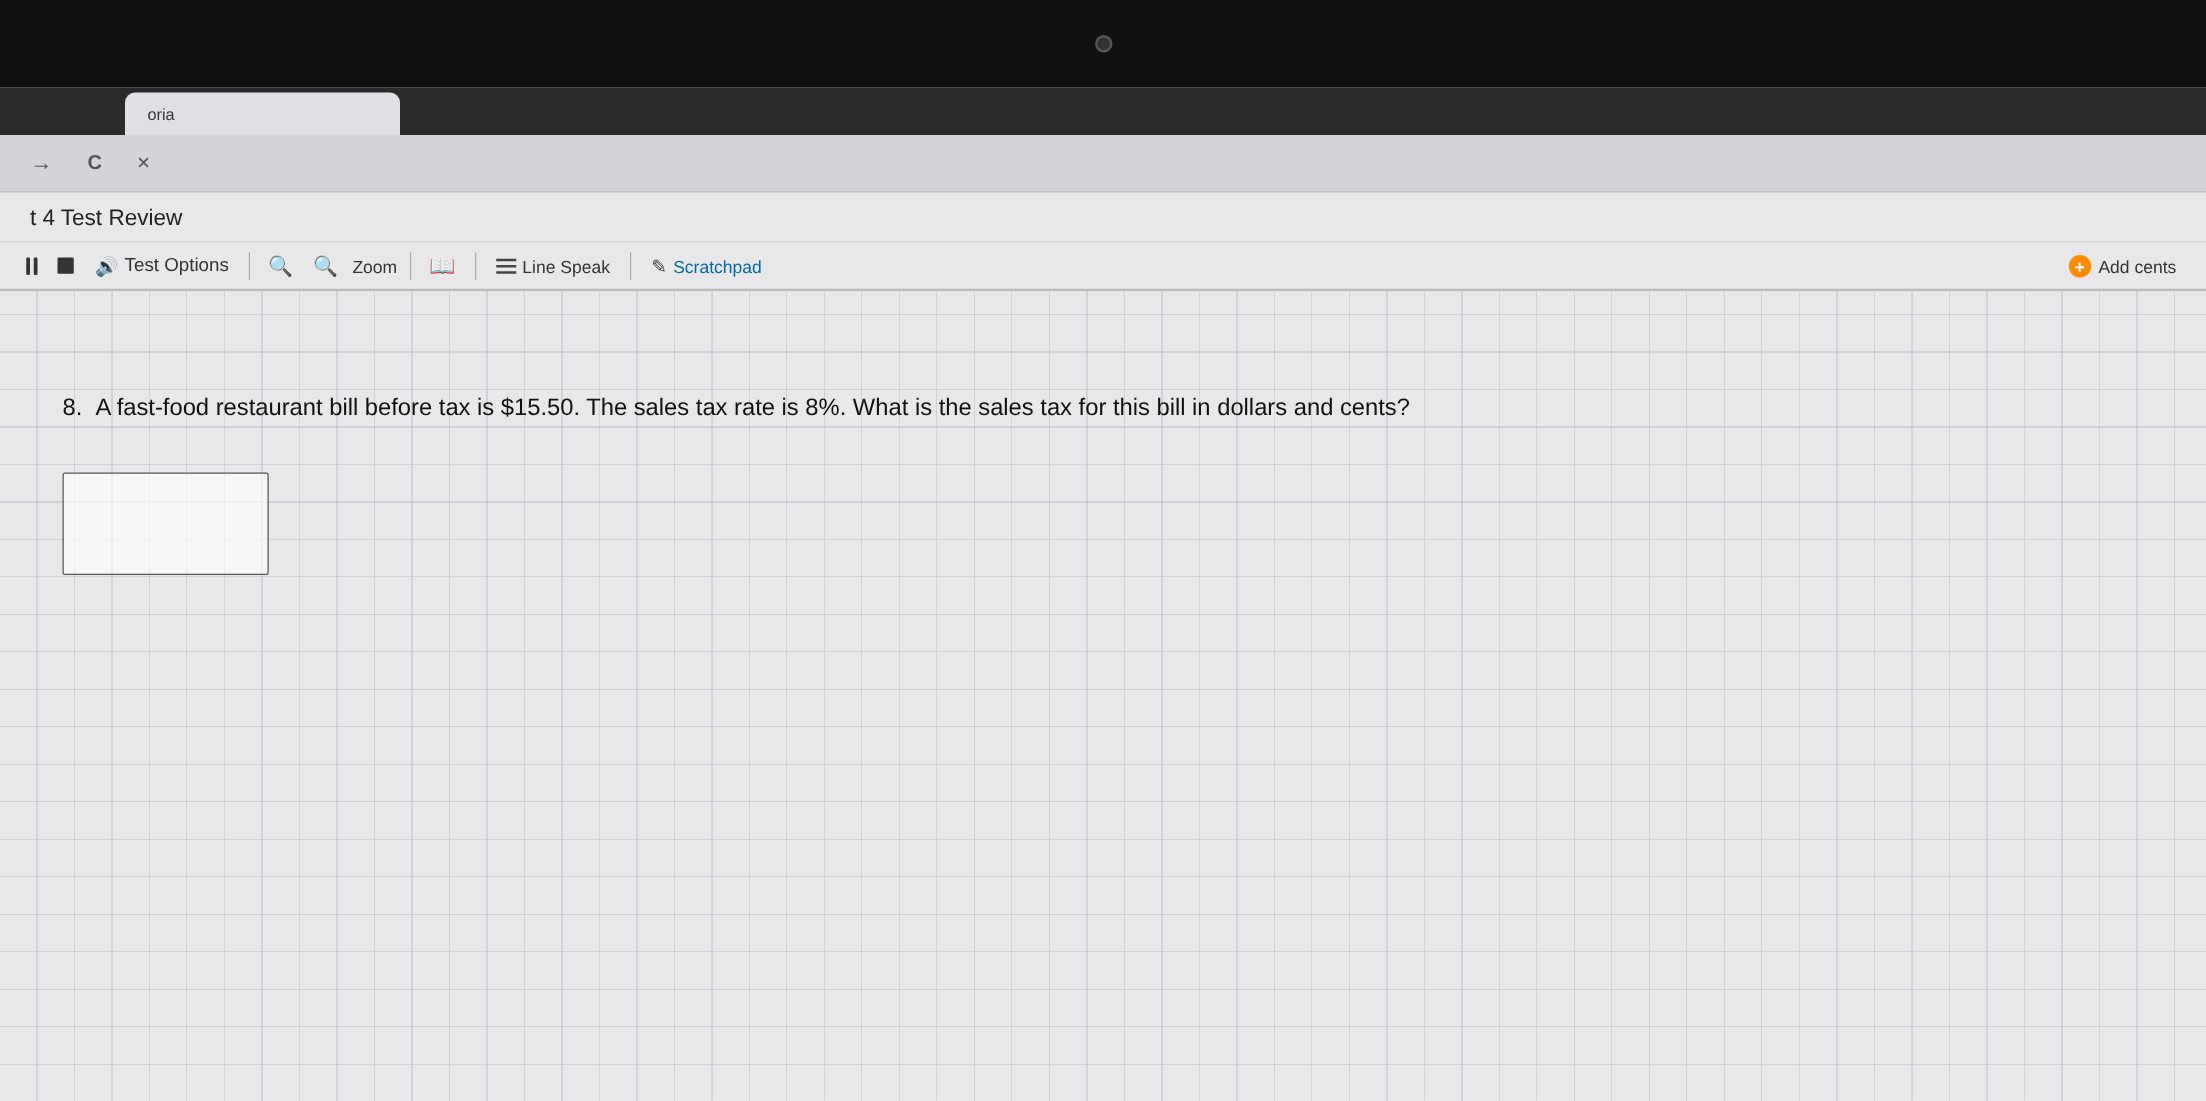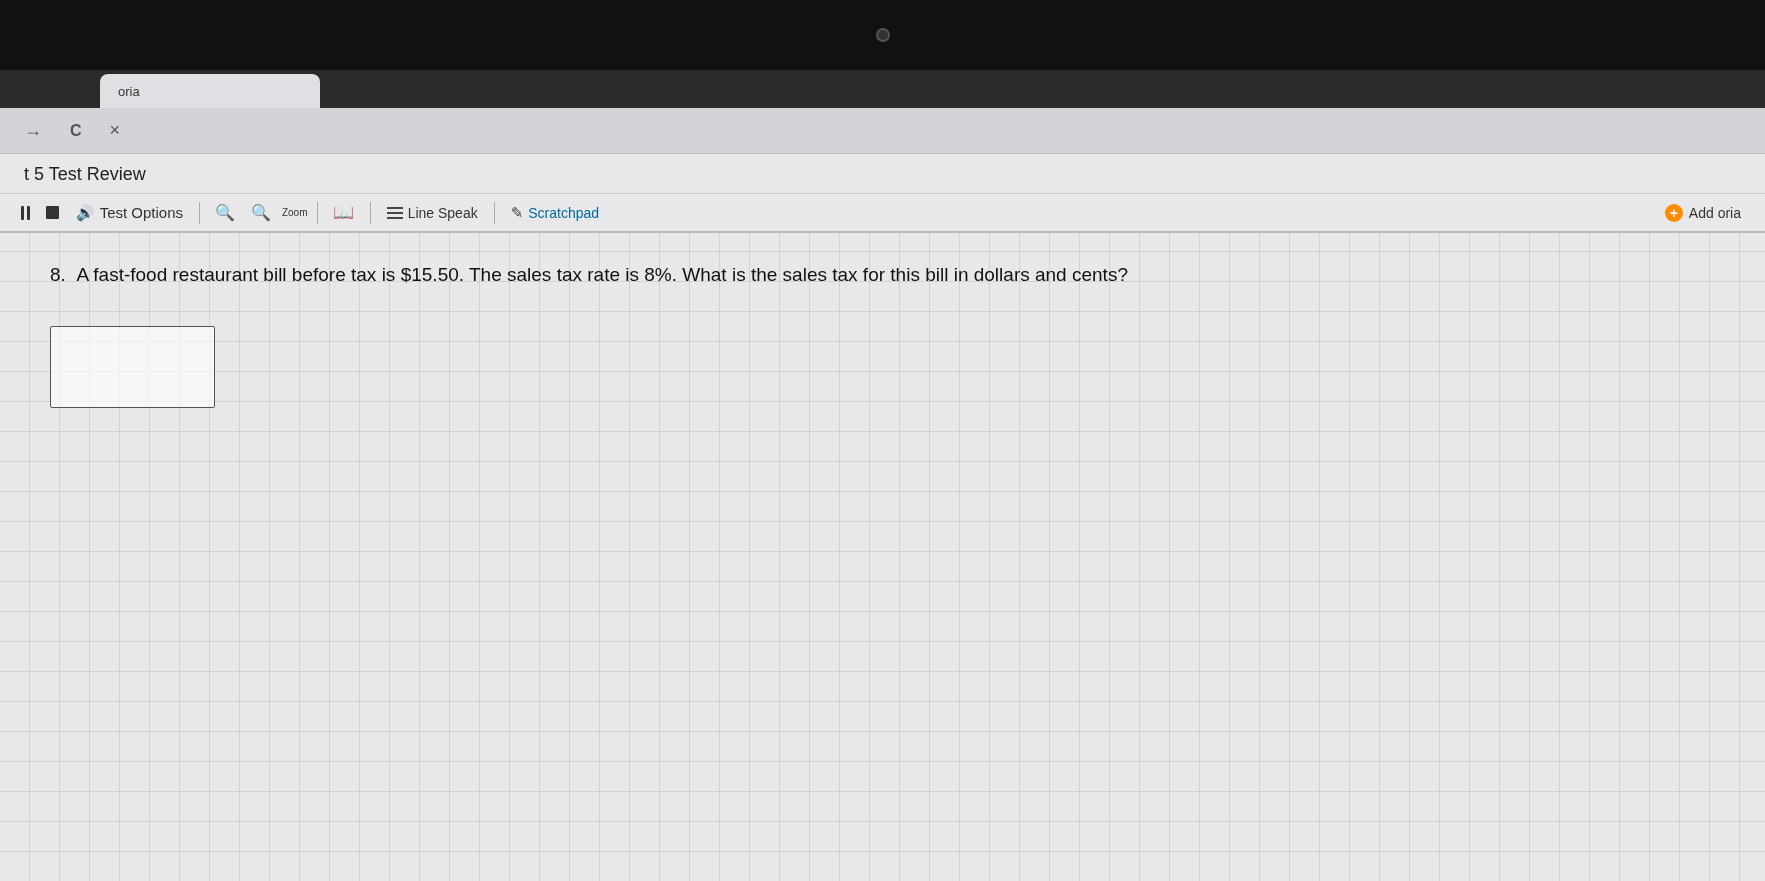--- a/index.html
+++ b/index.html
@@ -33,21 +33,21 @@
   <div style="background:#d4d4d8; height:46px; display:flex; align-items:center; padding:0 18px; gap:16px; border-bottom:1px solid #bbb;">
     <button style="font-size:18px; color:#555; background:none; border:none; cursor:pointer; font-family:Arial,sans-serif; padding:4px 6px;">→</button>
     <button style="font-size:16px; color:#555; background:none; border:none; cursor:pointer; font-family:Arial,sans-serif; padding:4px 6px; font-weight:bold;">C</button>
     <button style="font-size:18px; color:#555; background:none; border:none; cursor:pointer; font-family:Arial,sans-serif; padding:4px 6px;">×</button>
   </div>
 </div>
 
 <div style="background:#e8e8eb; flex:1; display:flex; flex-direction:column; height:calc(881px - 70px - 38px - 46px);">
 
   <div style="background:#e8e8eb; padding:10px 24px 8px 24px; border-bottom:1px solid #ccc;">
-    <span style="font-size:18px; color:#222; font-family:Arial,sans-serif; font-weight:400;">t 5 Test Review</span>
+    <span style="font-size:18px; color:#222; font-family:Arial,sans-serif; font-weight:400;">t 4 Test Review</span>
   </div>
 
   <div style="background:#e8e8eb; display:flex; align-items:center; padding:5px 16px; gap:6px; border-bottom:2px solid #bbb;">
 
     <div style="display:flex; align-items:center; gap:2px; cursor:pointer; padding:3px 5px; border-radius:3px;">
       <div style="display:flex; gap:3px; align-items:center;">
         <div style="width:3px;height:14px;background:#333;border-radius:1px;"></div>
         <div style="width:3px;height:14px;background:#333;border-radius:1px;"></div>
       </div>
     </div>
@@ -62,21 +62,21 @@
     </div>
 
     <div style="width:1px;height:22px;background:#aaa;margin:0 4px;"></div>
 
     <div style="display:flex; align-items:center; cursor:pointer; padding:3px 5px; border-radius:3px;">
       <span style="font-size:16px; color:#444;">🔍</span>
     </div>
     <div style="display:flex; align-items:center; cursor:pointer; padding:3px 5px; border-radius:3px;">
       <span style="font-size:16px; color:#444; font-weight:bold;">🔍</span>
     </div>
-    <span style="font-size:10px; color:#333; font-family:Arial,sans-serif;">Zoom</span>
+    <span style="font-size:14px; color:#333; font-family:Arial,sans-serif;">Zoom</span>
 
     <div style="width:1px;height:22px;background:#aaa;margin:0 4px;"></div>
 
     <div style="display:flex; align-items:center; cursor:pointer; padding:3px 5px; border-radius:3px;">
       <span style="font-size:17px; color:#333;">📖</span>
     </div>
 
     <div style="width:1px;height:22px;background:#aaa;margin:0 4px;"></div>
 
     <div style="display:flex; align-items:center; gap:5px; cursor:pointer; padding:3px 6px; border-radius:3px;">
@@ -92,25 +92,25 @@
 
     <div style="display:flex; align-items:center; gap:5px; cursor:pointer; padding:3px 6px; border-radius:3px;">
       <span style="font-size:15px; color:#444;">✎</span>
       <span style="font-size:14px; color:#0369a1; font-family:Arial,sans-serif;">Scratchpad</span>
     </div>
 
     <div style="display:flex; align-items:center; gap:6px; cursor:pointer; padding:3px 8px; border-radius:3px; margin-left:auto;">
       <div style="width:18px;height:18px;background:#ff8c00;border-radius:50%;display:flex;align-items:center;justify-content:center;color:white;font-size:14px;font-weight:bold;line-height:1;">
         <span>+</span>
       </div>
-      <span style="font-size:14px; color:#333; font-family:Arial,sans-serif;">Add oria</span>
+      <span style="font-size:14px; color:#333; font-family:Arial,sans-serif;">Add cents</span>
     </div>
   </div>
 
-  <div style="flex:1; padding:26px 50px 30px 50px;
+  <div style="flex:1; padding:78px 50px 30px 50px;
               background-color:#e8e8eb;
               background-image: repeating-linear-gradient(0deg, transparent, transparent 29px, rgba(170,170,175,0.35) 29px, rgba(170,170,175,0.35) 30px),
                                 repeating-linear-gradient(90deg, transparent, transparent 29px, rgba(170,170,175,0.35) 29px, rgba(170,170,175,0.35) 30px);">
 
     <p style="font-size:19px; color:#111; line-height:1.65; margin-bottom:36px; font-family:Arial,sans-serif; font-weight:400;">
       <span>8.</span>
       &nbsp;<span>A fast-food restaurant bill before tax is $15.50. The sales tax rate is 8%. What is the sales tax for this bill in dollars and cents?</span>
     </p>
 
 

